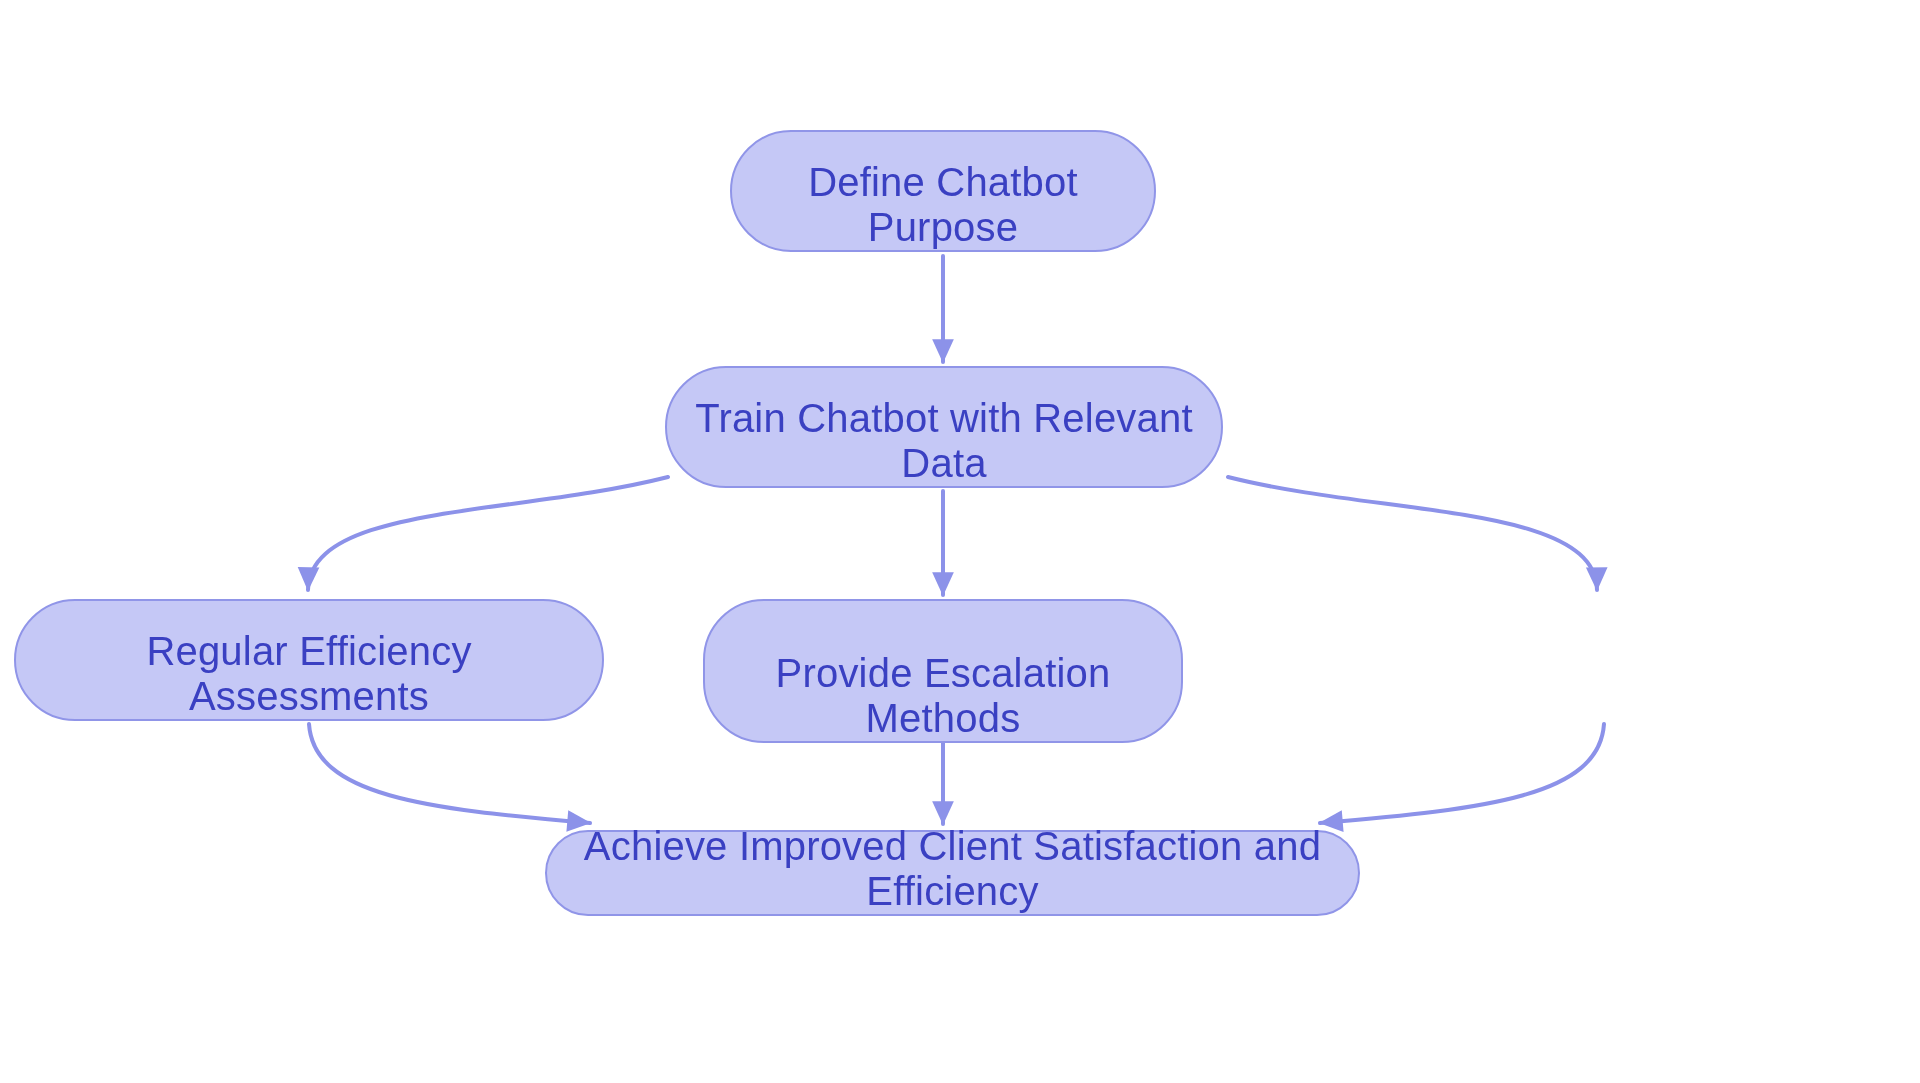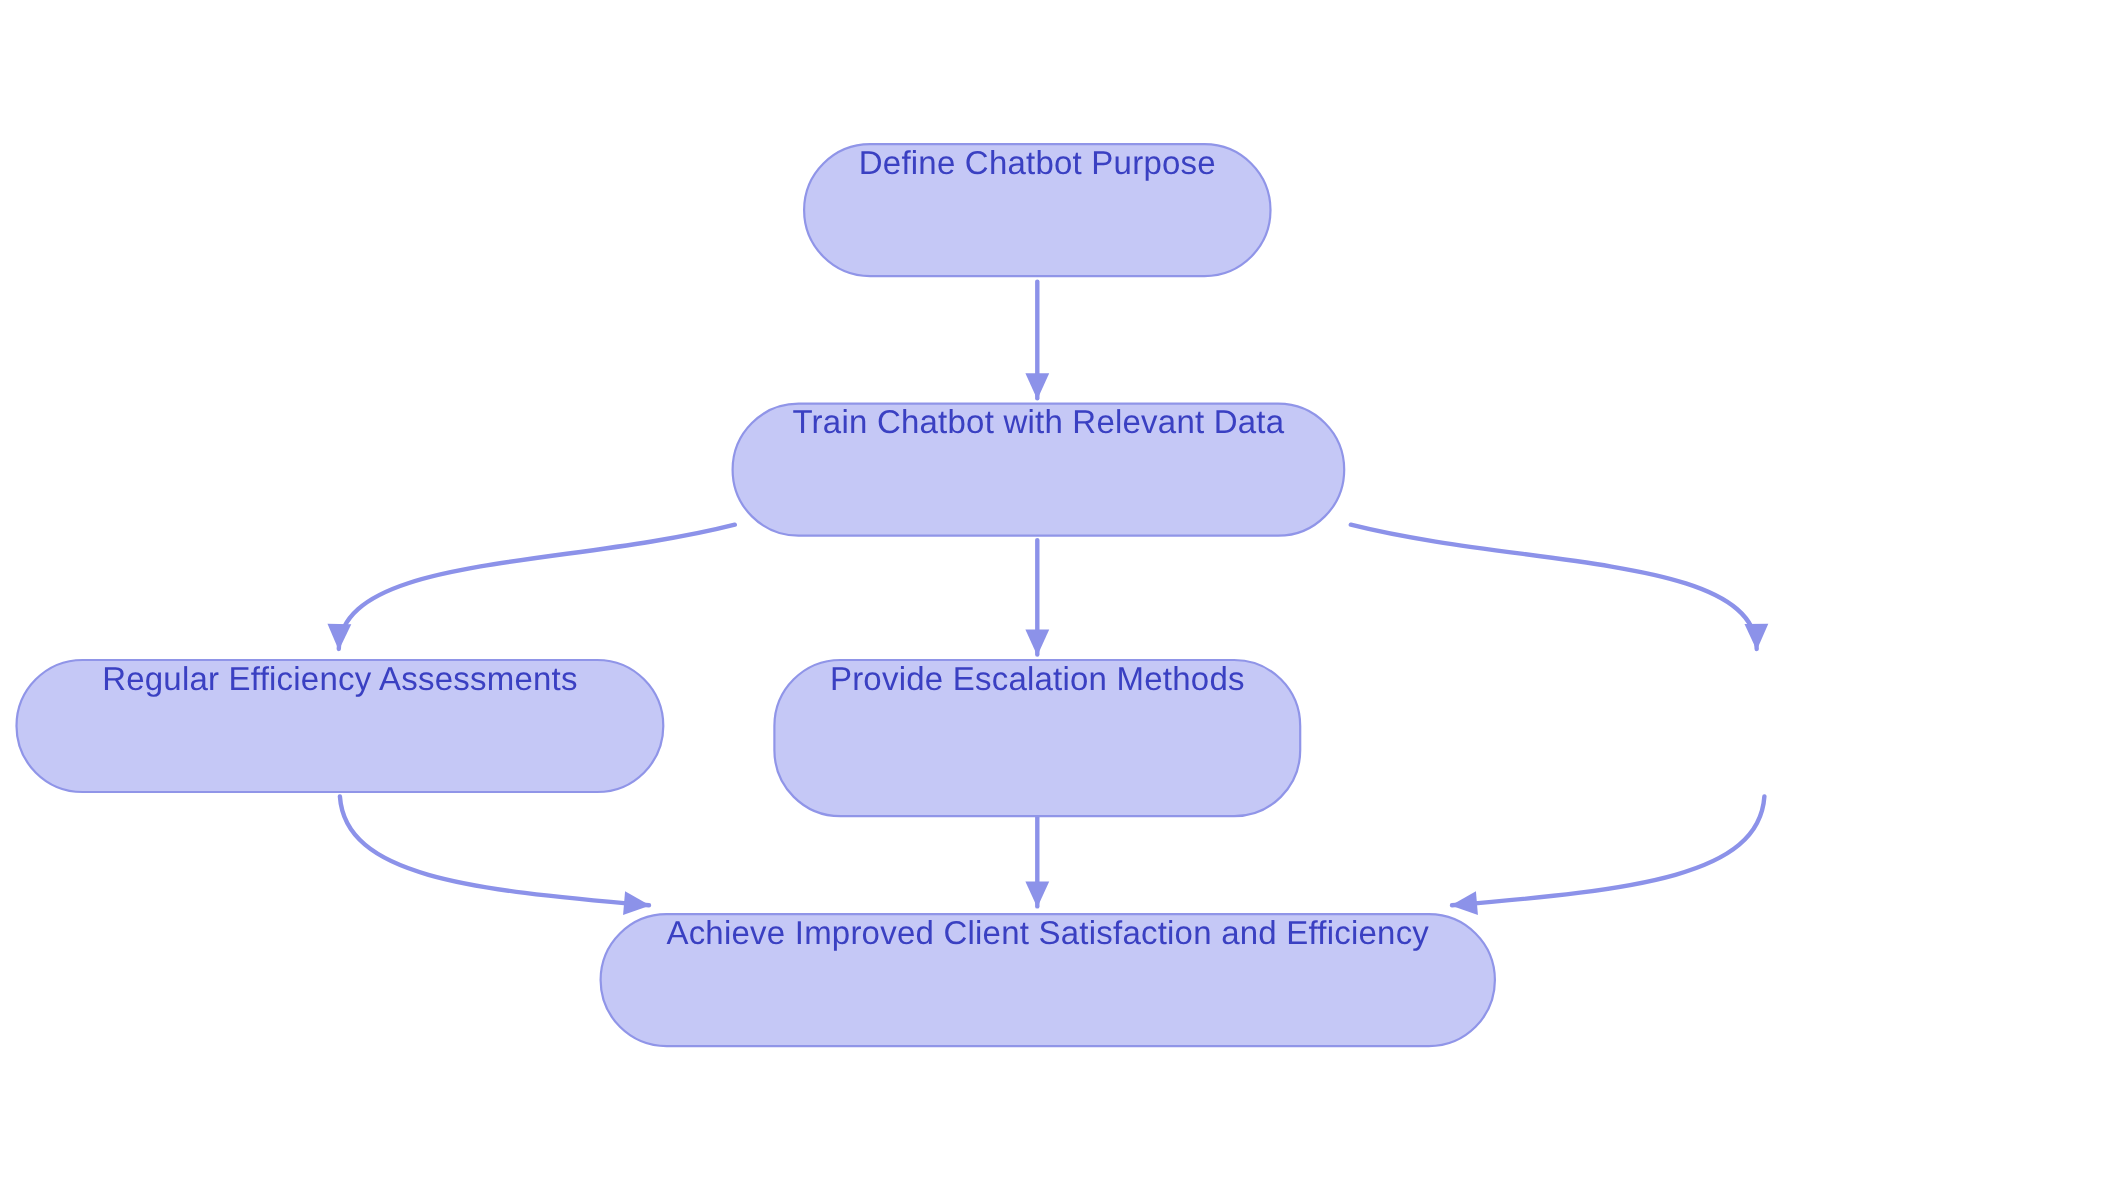--- a/index.html
+++ b/index.html
@@ -32,38 +32,38 @@
   .edge {
     fill: none;
     stroke: var(--edge-color);
     stroke-width: 4;
     stroke-linecap: round;
   }
   .arrowhead { fill: var(--edge-color); }
   .flow-node {
     position: absolute;
     display: flex;
-    align-items: flex-start;
+    align-items: flex-end;
     justify-content: center;
     background: var(--node-fill);
     border: 2px solid var(--node-border);
     border-radius: 61px;
     color: var(--node-text);
-    font-size: 30px;
+    font-size: 40px;
     letter-spacing: 0.2px;
     text-align: center;
     padding: 0 24px;
   }
   
   .n-define  { left: 730px;  top: 130px; width: 426px; height: 122px; }
   .n-train   { left: 665px;  top: 366px; width: 558px; height: 122px; }
   .n-assess  { left: 14px;   top: 599px; width: 590px; height: 122px; }
   .n-escal   { left: 703px;  top: 599px; width: 480px; height: 144px; }
   .n-updates { left: 1292px; top: 599px; width: 622px; height: 122px; }
-  .n-achieve { left: 545px;  top: 830px; width: 815px; height: 122px; }
+  .n-achieve { left: 545px;  top: 830px; width: 815px; height: 86px; }
 </style>
 </head>
 <body>
 
 <div class="canvas">
 
   <svg class="edges-layer" viewBox="0 0 1920 1083" xmlns="http://www.w3.org/2000/svg" aria-hidden="true">
     <defs>
       <marker id="arrow" viewBox="0 0 24 24" refX="22" refY="12" markerWidth="26" markerHeight="26" markerUnits="userSpaceOnUse" orient="auto-start-reverse">
         <path class="arrowhead" d="M1,2 L23,12 L1,22 Z"></path>

